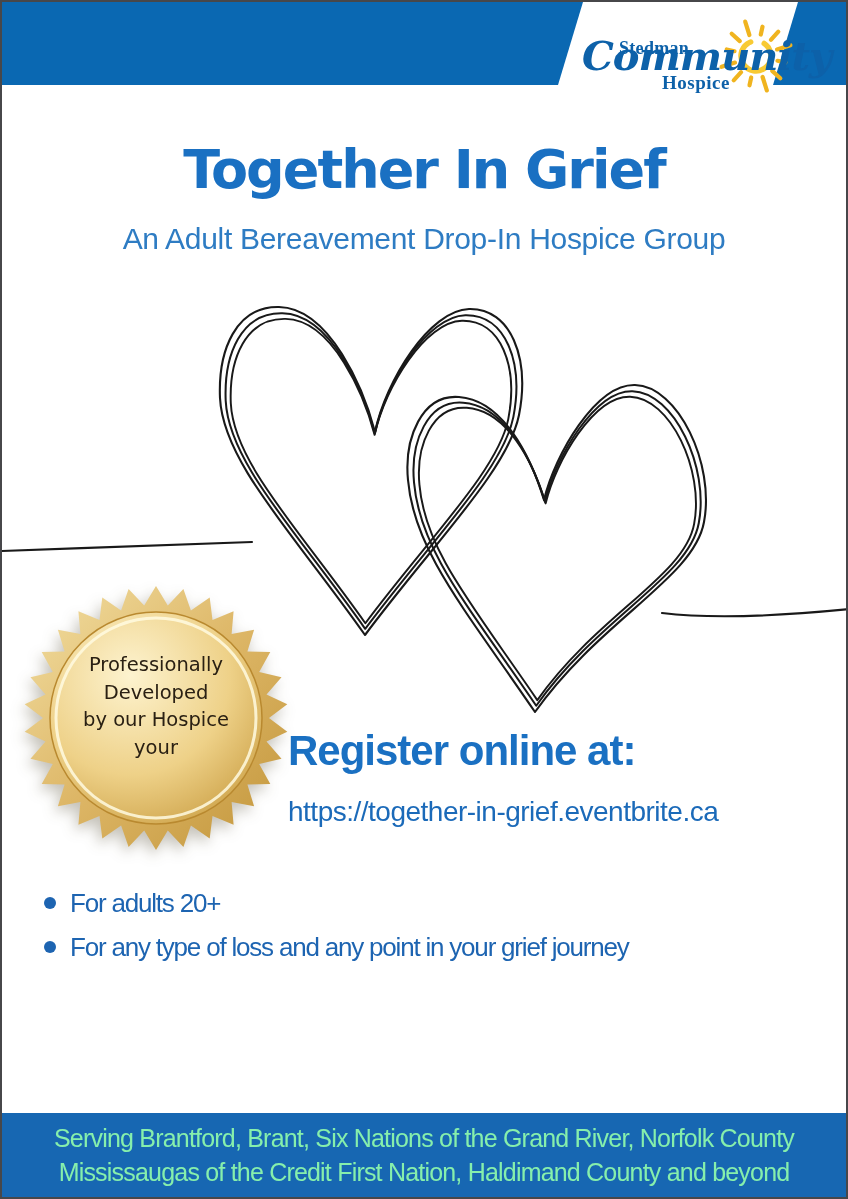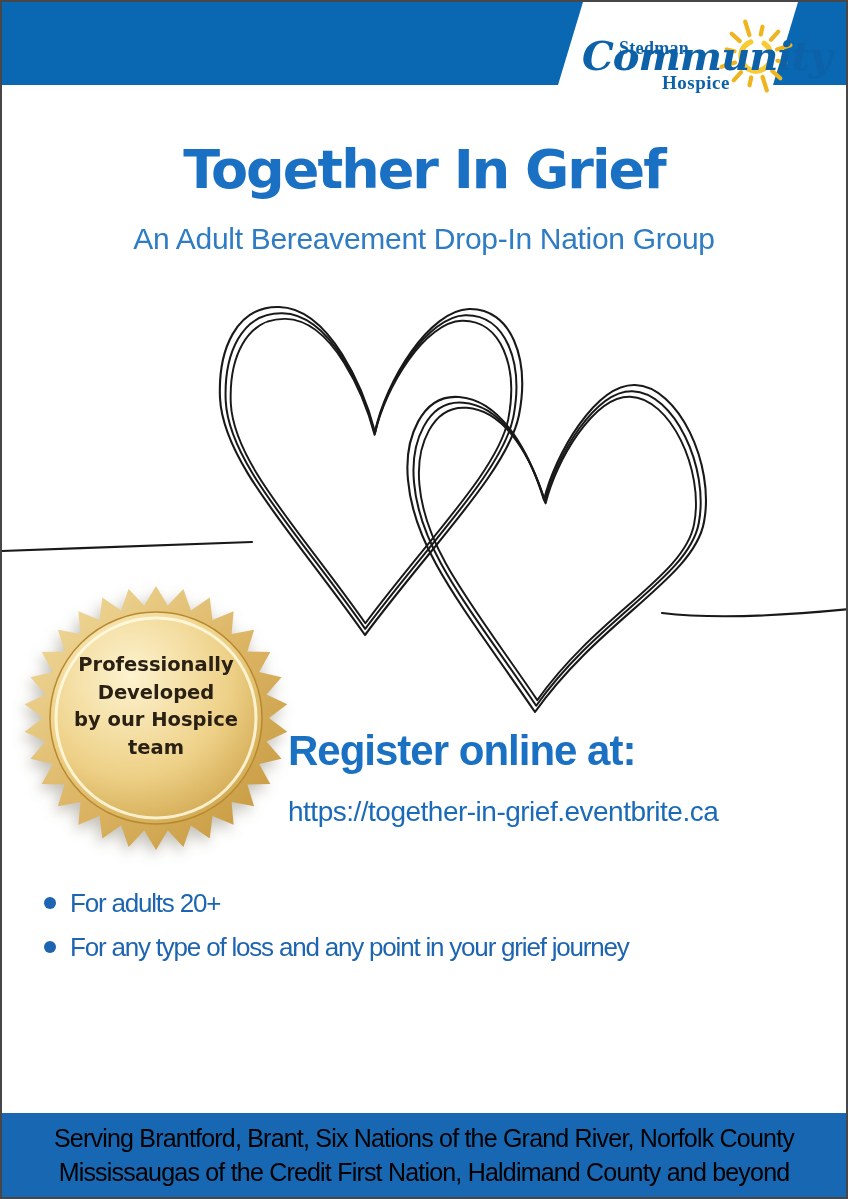--- a/index.html
+++ b/index.html
@@ -46,21 +46,21 @@
   }
   
   .art{position:absolute;inset:0;z-index:1;}
   
   .seal{position:absolute;left:14px;top:576px;width:280px;height:280px;z-index:3;
         filter:drop-shadow(-3px 6px 7px rgba(60,50,20,.30));}
   .seal-text{
     position:absolute;left:54px;top:649px;width:200px;z-index:4;
     text-align:center;
     font-family:"DejaVu Sans", sans-serif;
-    font-size:19.5px;line-height:27.5px;color:#2a2013;font-weight:bold;
+    font-size:19.5px;line-height:27.5px;color:#2a2013;
   }
   
   .register{position:absolute;left:286px;top:724px;width:560px;z-index:2;}
   .register-label{
     font-weight:700;font-size:42px;letter-spacing:-1px;color:#1a70c2;line-height:50px;
   }
   .register-url{
     margin-top:20px;font-size:28px;letter-spacing:-.5px;color:#1b6ab9;white-space:nowrap;
   }
   
@@ -69,21 +69,21 @@
     font-size:26px;line-height:34px;letter-spacing:-1.2px;color:#1d64b1;}
   .bullet .dot{
     position:absolute;left:4px;top:11px;width:12px;height:12px;border-radius:50%;
     background:#1d64b1;
   }
   .bullet .bline{white-space:nowrap;}
   
   .footer{
     position:absolute;left:0;bottom:0;width:100%;height:84px;z-index:2;
     display:flex;flex-direction:column;justify-content:center;align-items:center;
-    color:#000000;font-size:25px;line-height:34px;letter-spacing:-.8px;
+    color:#86efac;font-size:25px;line-height:34px;letter-spacing:-.8px;
   }
   .footer div{white-space:nowrap;}
 </style>
 </head>
 <body>
 
 <div class="page">
 
   <svg class="art" viewBox="0 0 848 1199" width="848" height="1199" aria-hidden="true">
     <g fill="none" stroke="#191919" stroke-width="2.1" stroke-linecap="round" stroke-linejoin="round">
@@ -124,21 +124,21 @@
           <line x1="14.9" y1="-16.2" x2="22.3" y2="-24.3"></line>
           <line x1="21.0" y1="-6.6" x2="34.4" y2="-10.8"></line>
         </g>
     </svg>
     <span class="logo-stedman">Stedman</span>
     <span class="logo-community">Community</span>
     <span class="logo-hospice">Hospice</span>
   </div>
 
   <div class="title">Together In Grief</div>
-  <div class="subtitle">An Adult Bereavement Drop-In Nation Group</div>
+  <div class="subtitle">An Adult Bereavement Drop-In Hospice Group</div>
 
   <svg class="seal" viewBox="-140 -140 280 280">
     <defs>
       <linearGradient id="sealStar" x1="0" y1="0" x2="1" y2="1">
         <stop offset="0" stop-color="#f3e0a4"></stop>
         <stop offset="0.5" stop-color="#ddb666"></stop>
         <stop offset="1" stop-color="#c2953a"></stop>
       </linearGradient>
       <radialGradient id="sealDisc" cx="0.38" cy="0.30" r="0.85">
         <stop offset="0" stop-color="#fdf3cf"></stop>
@@ -147,21 +147,21 @@
       </radialGradient>
     </defs>
     <polygon points="0.0,-132.0 11.8,-112.4 27.4,-129.1 34.9,-107.5 53.7,-120.6 56.5,-97.9 77.6,-106.8 75.6,-84.0 98.1,-88.3 91.4,-66.4 114.3,-66.0 103.2,-46.0 125.5,-40.8 110.5,-23.5 131.3,-13.8 113.0,-0.0 131.3,13.8 110.5,23.5 125.5,40.8 103.2,46.0 114.3,66.0 91.4,66.4 98.1,88.3 75.6,84.0 77.6,106.8 56.5,97.9 53.7,120.6 34.9,107.5 27.4,129.1 11.8,112.4 0.0,132.0 -11.8,112.4 -27.4,129.1 -34.9,107.5 -53.7,120.6 -56.5,97.9 -77.6,106.8 -75.6,84.0 -98.1,88.3 -91.4,66.4 -114.3,66.0 -103.2,46.0 -125.5,40.8 -110.5,23.5 -131.3,13.8 -113.0,0.0 -131.3,-13.8 -110.5,-23.5 -125.5,-40.8 -103.2,-46.0 -114.3,-66.0 -91.4,-66.4 -98.1,-88.3 -75.6,-84.0 -77.6,-106.8 -56.5,-97.9 -53.7,-120.6 -34.9,-107.5 -27.4,-129.1 -11.8,-112.4" fill="url(#sealStar)"></polygon>
     <circle r="106" fill="url(#sealDisc)" stroke="#b9892f" stroke-width="1.5"></circle>
     <circle r="100" fill="none" stroke="rgba(255,250,224,0.85)" stroke-width="3"></circle>
   </svg>
   <div class="seal-text">
     <div>Professionally</div>
     <div>Developed</div>
     <div>by our Hospice</div>
-    <div>team</div>
+    <div>your</div>
   </div>
 
   <div class="register">
     <div class="register-label">Register online at:</div>
     <div class="register-url">https://together-in-grief.eventbrite.ca</div>
   </div>
 
   <div class="bullets">
     <div class="bullet">
       <span class="dot"></span>

